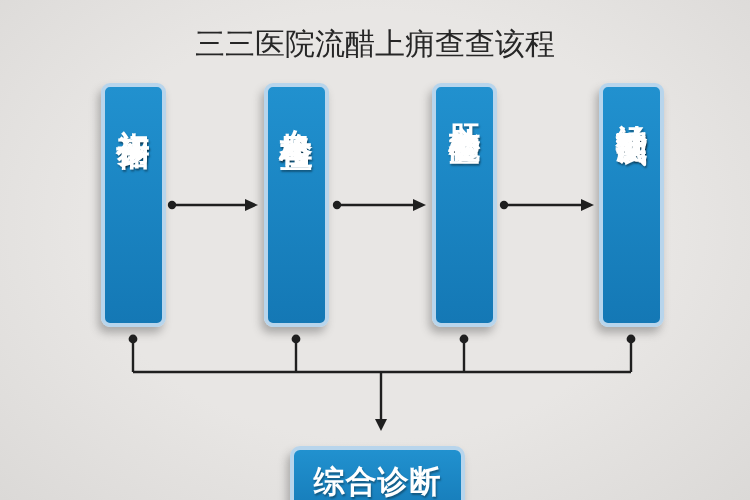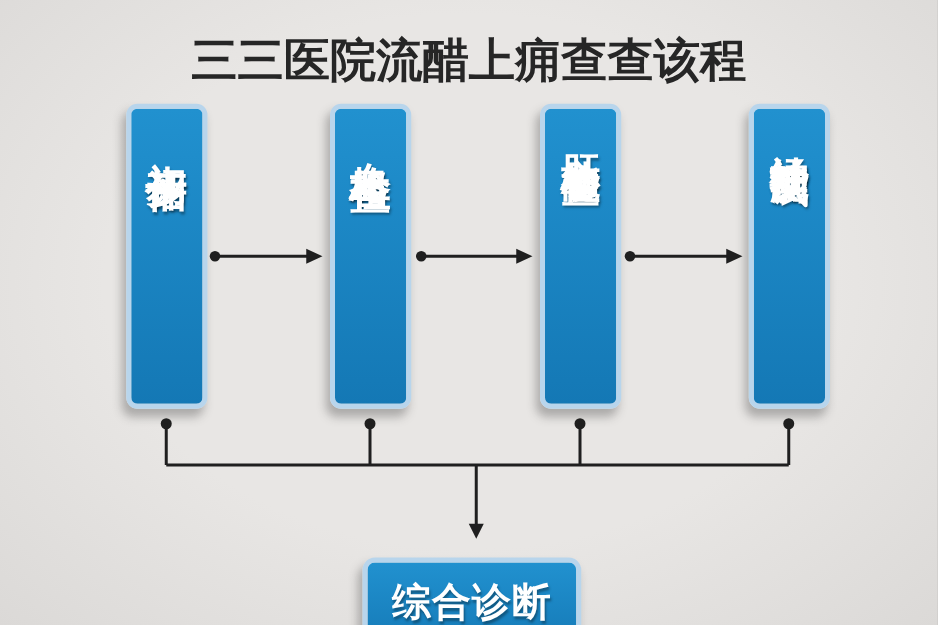--- a/index.html
+++ b/index.html
@@ -11,22 +11,22 @@
     position:relative;
     width:750px;height:500px;
     overflow:hidden;
     background:radial-gradient(ellipse at 50% 45%, var(--background) 55%, #dbd9d7 100%);
   }
   .page-title{
     position:absolute;
     left:0;top:24px;width:750px;
     margin:0;
     text-align:center;
-    font-size:37px;
-    font-weight:700;
+    font-size:30px;
+    font-weight:400;
     color:var(--title-text);
     letter-spacing:0px;
   }
   .vbox{
     position:absolute;
     top:83px;
     width:65px;height:244px;
     box-sizing:border-box;
     border:4px solid var(--box-border);
     border-radius:9px;

